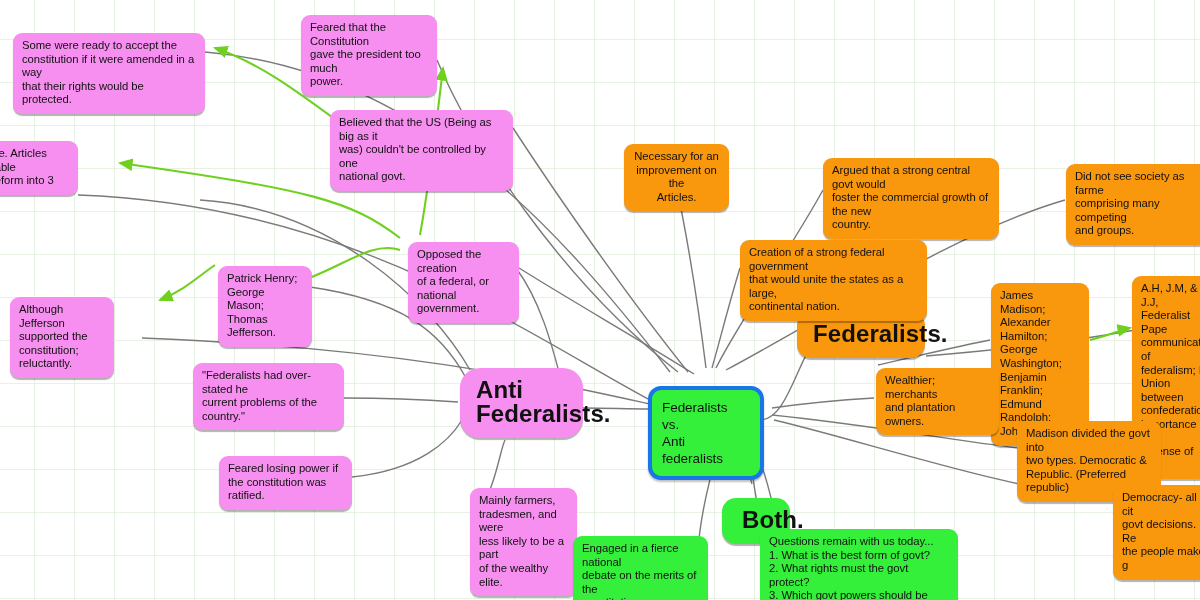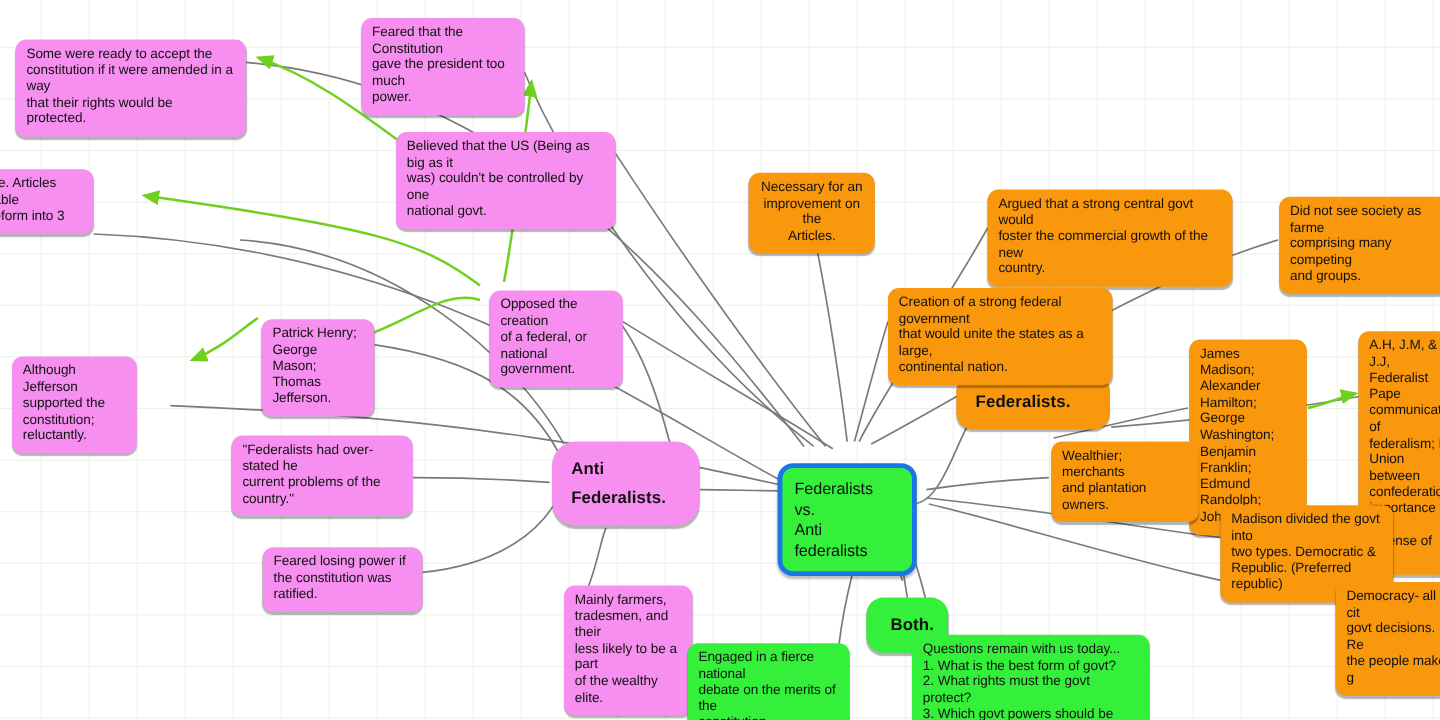--- a/index.html
+++ b/index.html
@@ -41,21 +41,21 @@
     white-space: pre-line;
     letter-spacing: -0.05px;
     box-shadow: 0 2px 1px rgba(0,0,0,0.30);
     z-index: 5;
   }
   .pink  { background: #f78ff0; }
   .orange{ background: #f9970d; }
   .green { background: #35f03a; }
 
   .big {
-    font-size: 14px;
+    font-size: 24px;
     font-weight: bold;
     line-height: 24px;
     padding: 10px 16px 12px 16px;
     border-radius: 14px;
     letter-spacing: 0.1px;
   }
   .root {
     background: #35f03a;
     border: 4px solid #1976e8;
     border-radius: 13px;
@@ -153,37 +153,37 @@
 government.</div>
   <div class="node pink" style="left:10px; top:297px; width:104px;">Although Jefferson
 supported the constitution;
 reluctantly.</div>
   <div class="node pink" style="left:193px; top:363px; width:151px;">"Federalists had over-stated he
 current problems of the
 country."</div>
   <div class="node pink" style="left:219px; top:456px; width:133px;">Feared losing power if
 the constitution was ratified.</div>
   <div class="node pink" style="left:470px; top:488px; width:107px;">Mainly farmers,
-tradesmen, and their
+tradesmen, and were
 less likely to be a part
 of the wealthy elite.</div>
 
   <div class="node green" style="left:573px; top:536px; width:135px;">Engaged in a fierce national
 debate on the merits of the
 constitution.</div>
   <div class="node green" style="left:760px; top:529px; width:198px;">Questions remain with us today...
 1. What is the best form of govt?
 2. What rights must the govt protect?
 3. Which govt powers should be granted
     to states, and which to federal?</div>
 
   <div class="node orange" style="left:624px; top:144px; width:105px;text-align:center;">Necessary for an
 improvement on the
 Articles.</div>
-  <div class="node orange" style="left:823px; top:158px; width:204px;">Argued that a strong central govt would
+  <div class="node orange" style="left:823px; top:158px; width:176px;">Argued that a strong central govt would
 foster the commercial growth of the new
 country.</div>
   <div class="node orange" style="left:1066px; top:164px; width:145px;">Did not see society as farme
 comprising many competing
 and groups.</div>
   <div class="node orange" style="left:740px; top:240px; width:187px;">Creation of a strong federal government
 that would unite the states as a large,
 continental nation.</div>
   <div class="node orange" style="left:991px; top:283px; width:98px;">James Madison;
 Alexander Hamilton;

